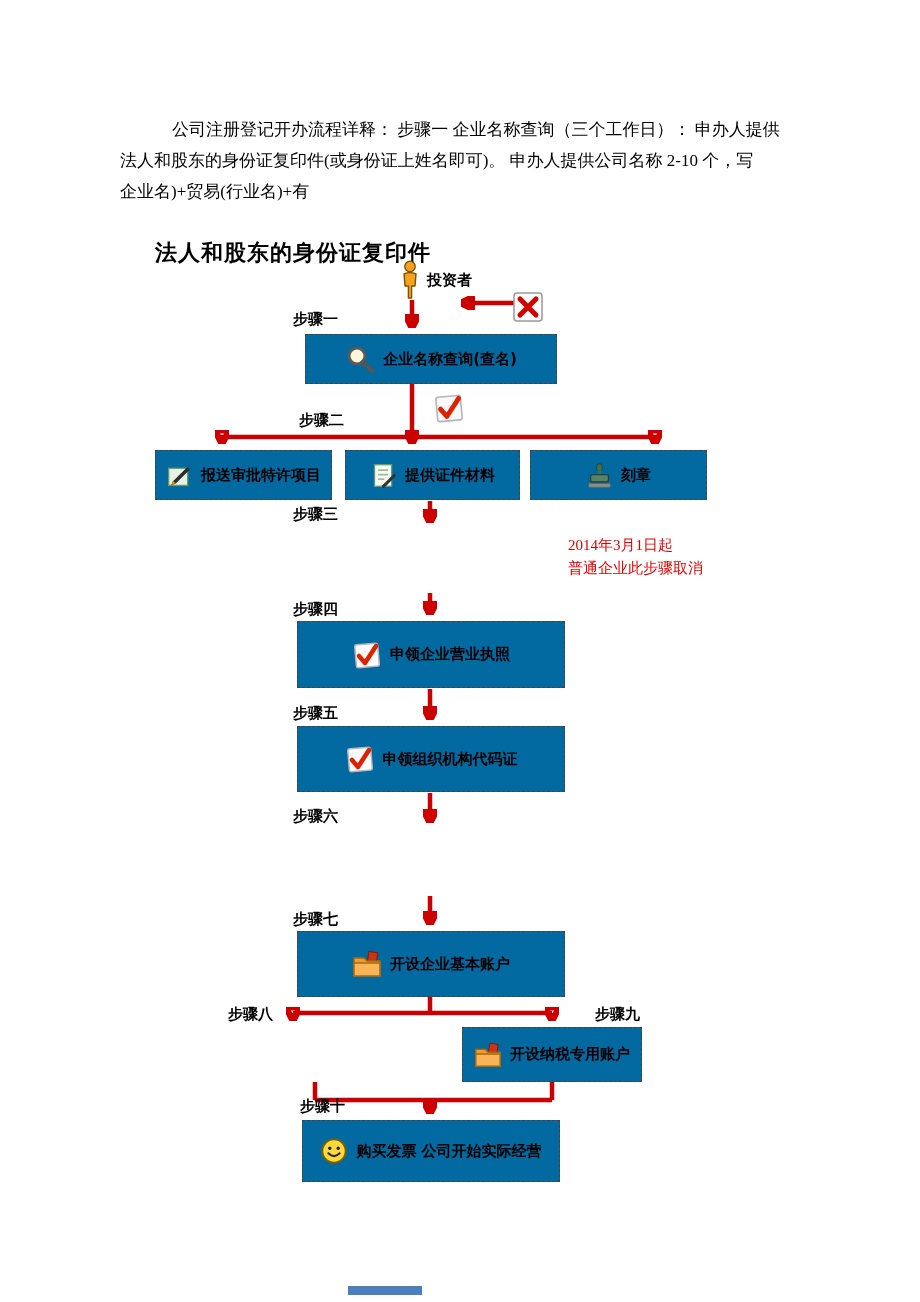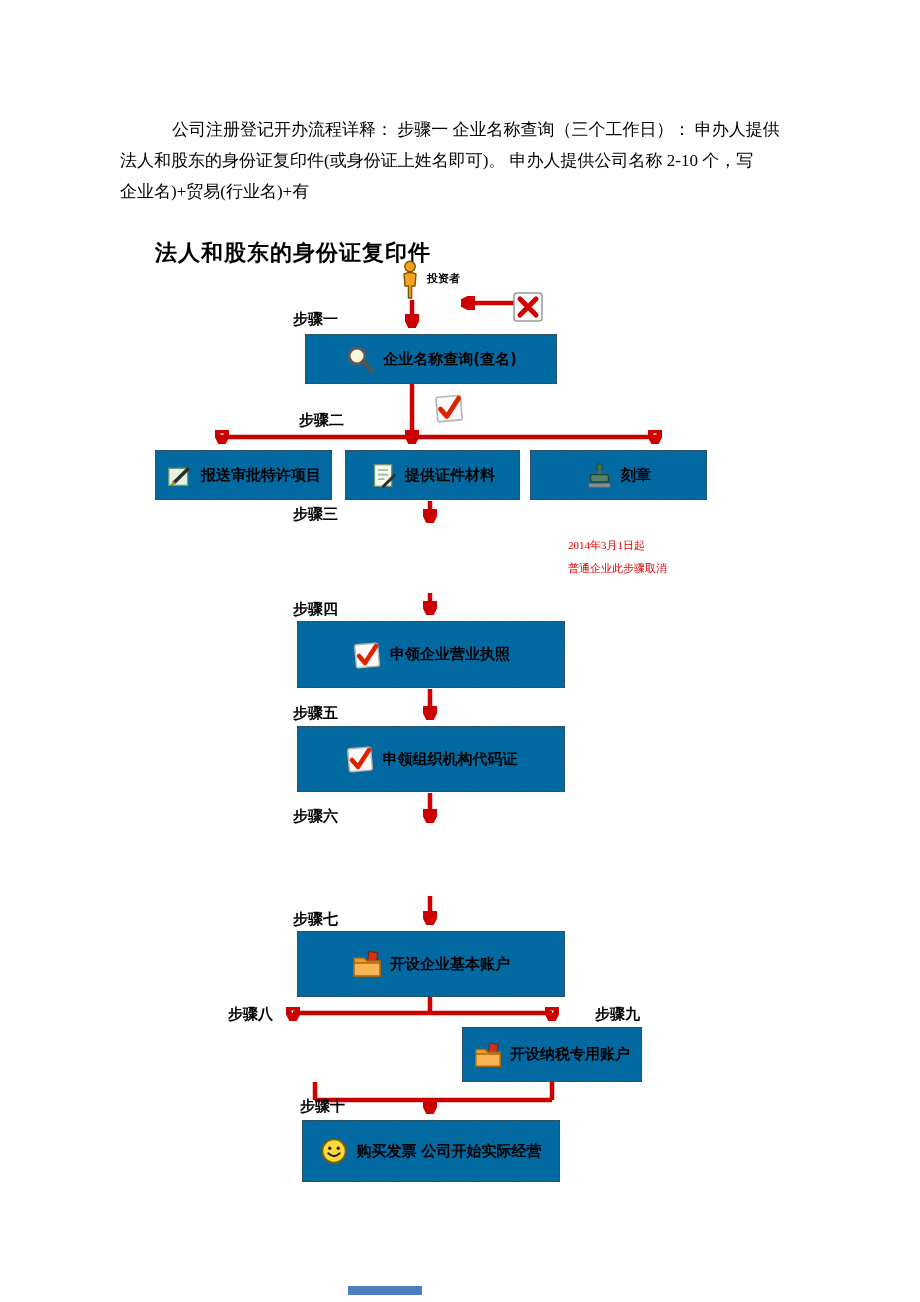--- a/index.html
+++ b/index.html
@@ -35,27 +35,27 @@
   .box {
     position:absolute; display:flex; align-items:center; justify-content:center;
     gap:8px; background:#0369a1; border:1px dashed #444;
   }
   .box .btext { font-size:15px; font-weight:bold; white-space:nowrap; }
   .box.faded { border-color:#c9c9c9; }
   .box.faded .btext { color:#b3c2b3; }
   .bicon { flex:0 0 auto; }
   
   .investor { position:absolute; left:398px; top:260px; display:flex; gap:5px; }
-  .investor .inv-label { font-size:11px; font-weight:bold; margin-top:11px; white-space:nowrap; }
+  .investor .inv-label { font-size:15px; font-weight:bold; margin-top:11px; white-space:nowrap; }
   
   .float-icon { position:absolute; }
   
   .note {
     position:absolute; left:568px; top:534px;
-    font-size:11px; line-height:23px; color:#e00000; white-space:nowrap;
+    font-size:15px; line-height:23px; color:#e00000; white-space:nowrap;
     font-family:"Liberation Serif", serif;
   }
   .note span { display:block; }
   
   .footer-artifact {
     position:absolute; left:348px; top:1286px; width:74px; height:9px;
     background:#4d7ebf;
   }
 </style>
 </head>

